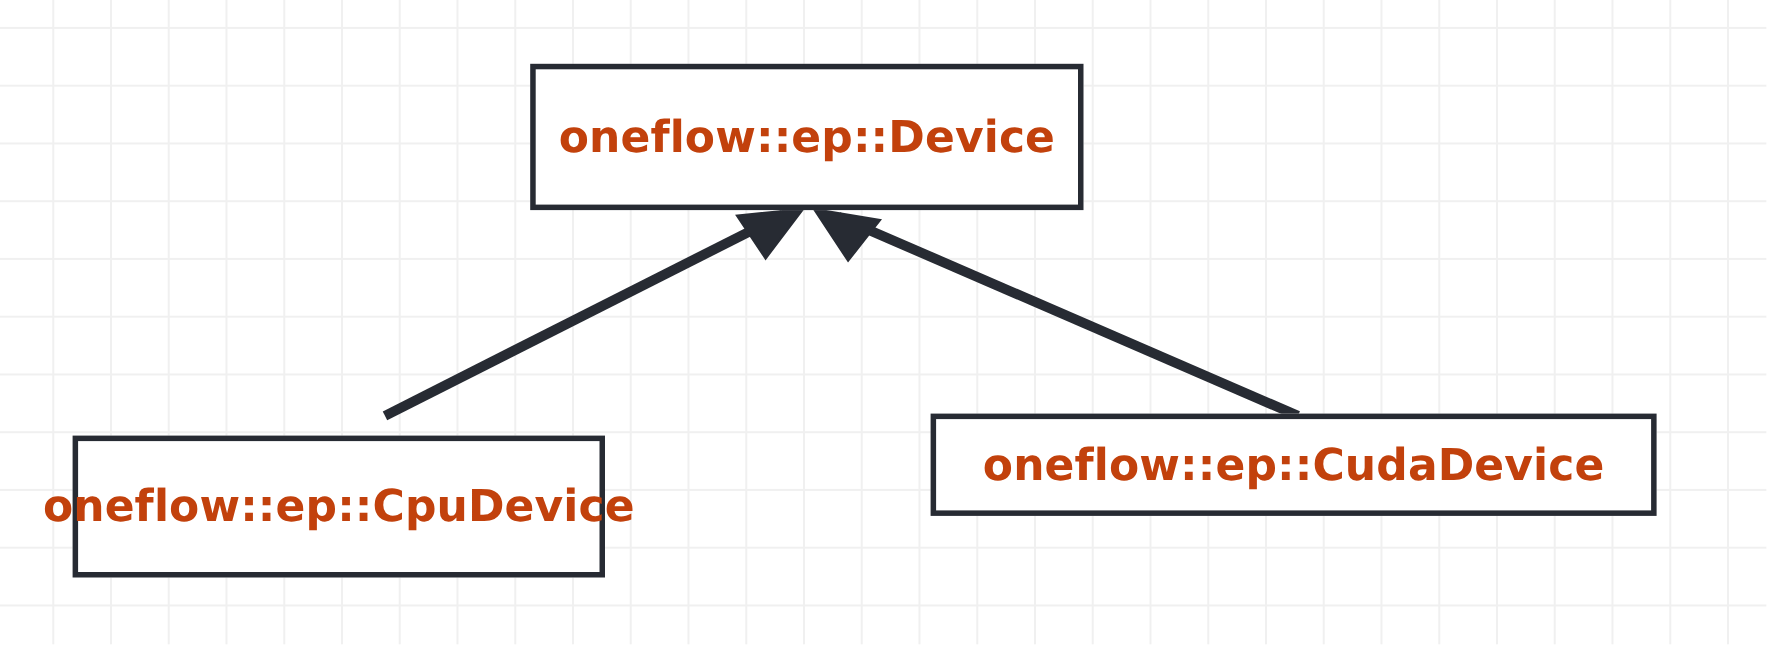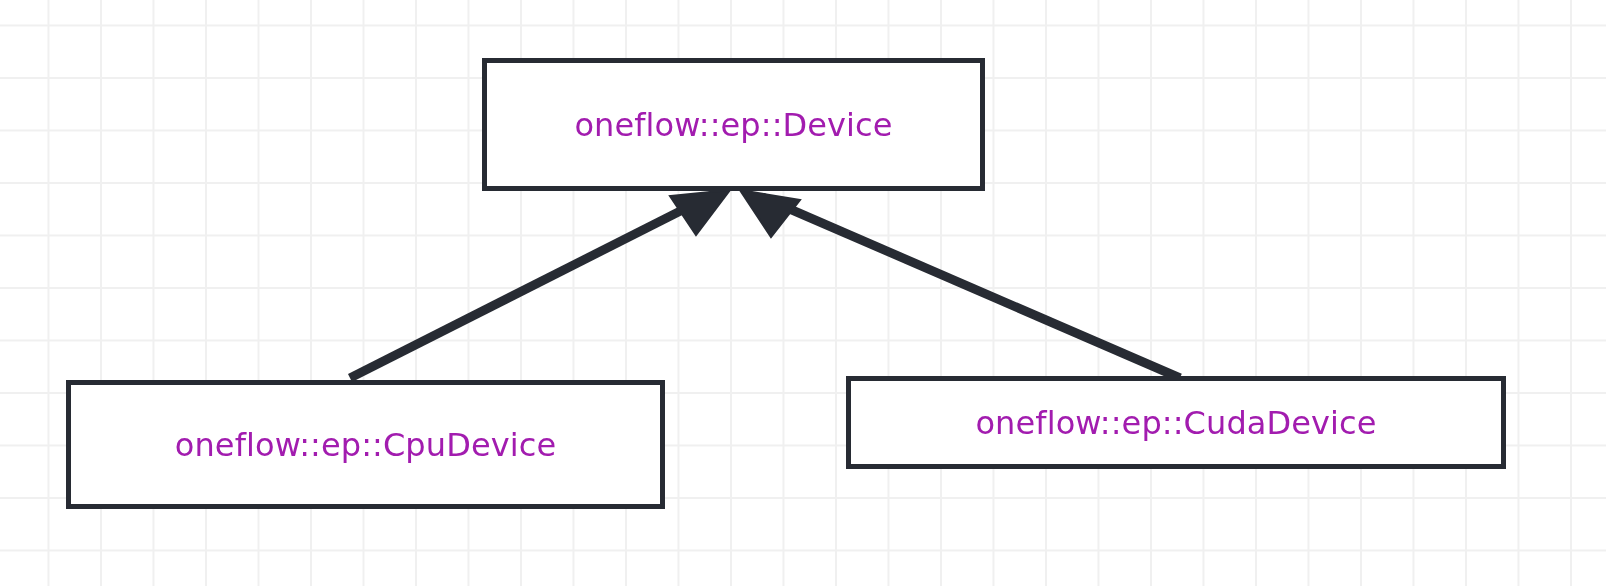--- a/index.html
+++ b/index.html
@@ -34,40 +34,40 @@
     position: absolute;
     box-sizing: border-box;
     background: #ffffff;
     border: 5px solid #272b33;
     display: flex;
     align-items: center;
     justify-content: center;
   }
 
   .class-node-label {
-    color: #a21caf;
-    font-size: 32px;
-    font-weight: 400;
+    color: #c2410c;
+    font-size: 40px;
+    font-weight: 700;
     letter-spacing: 0.1px;
     white-space: nowrap;
     line-height: 1;
   }
 
   #node-device {
     left: 482px;
     top: 58px;
     width: 503px;
     height: 133px;
     z-index: 3;
   }
 
   #node-cpu-device {
     left: 66px;
-    top: 380px;
-    width: 599px;
+    top: 396px;
+    width: 484px;
     height: 129px;
     z-index: 3;
   }
 
   #node-cuda-device {
     left: 846px;
     top: 376px;
     width: 660px;
     height: 93px;
     z-index: 3;

